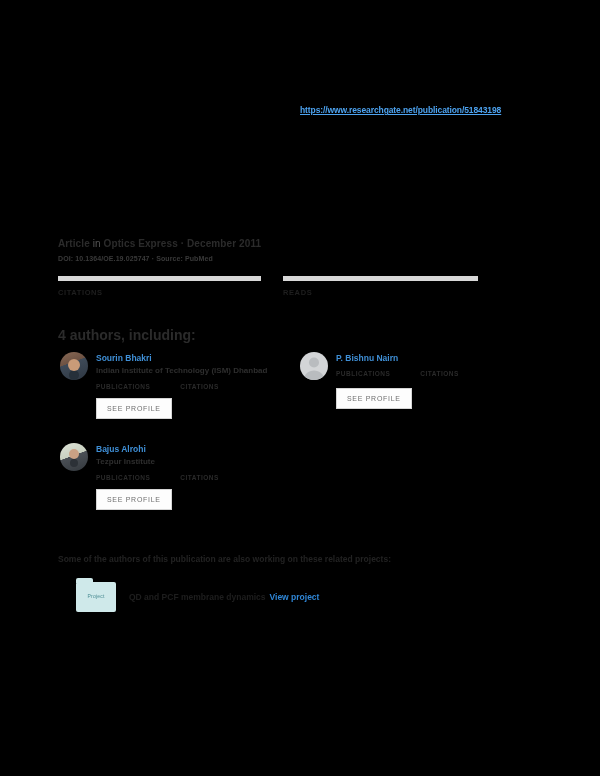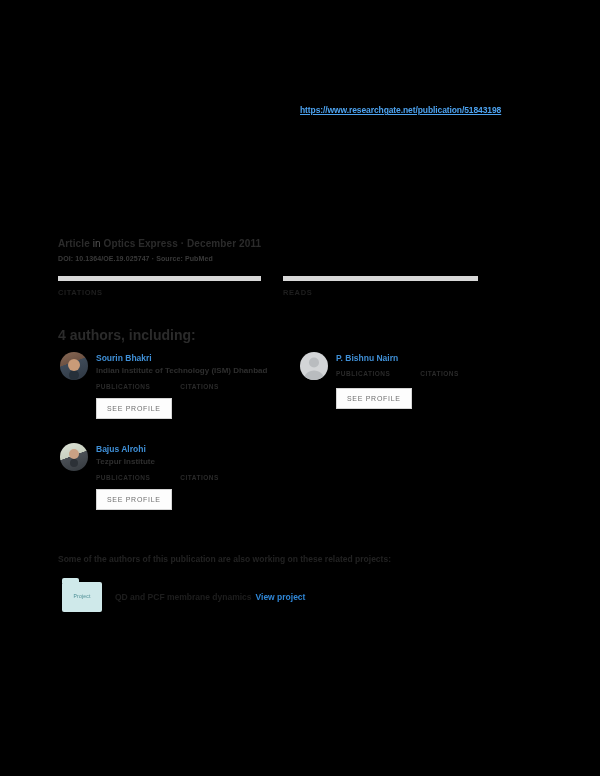--- a/index.html
+++ b/index.html
@@ -99,21 +99,21 @@
     color:#6f6f6f;font-size:7px;letter-spacing:.7px;
     padding:6px 10px;
   }
   .a2 .see-profile{margin-top:11px;}
   
   .proj-head{
     position:absolute;left:58px;top:554px;
     font-size:8.5px;font-weight:bold;color:#222;
   }
   .proj-row{
-    position:absolute;left:62px;top:582px;display:flex;align-items:center;gap:13px;
+    position:absolute;left:76px;top:582px;display:flex;align-items:center;gap:13px;
   }
   .proj-icon{
     width:40px;height:30px;background:#cfe9ea;border-radius:2px;
     position:relative;flex:none;
   }
   .proj-icon::before{
     content:"";position:absolute;left:0;top:-4px;width:17px;height:5px;
     background:#cfe9ea;border-radius:2px 2px 0 0;
   }
   .proj-icon span{

